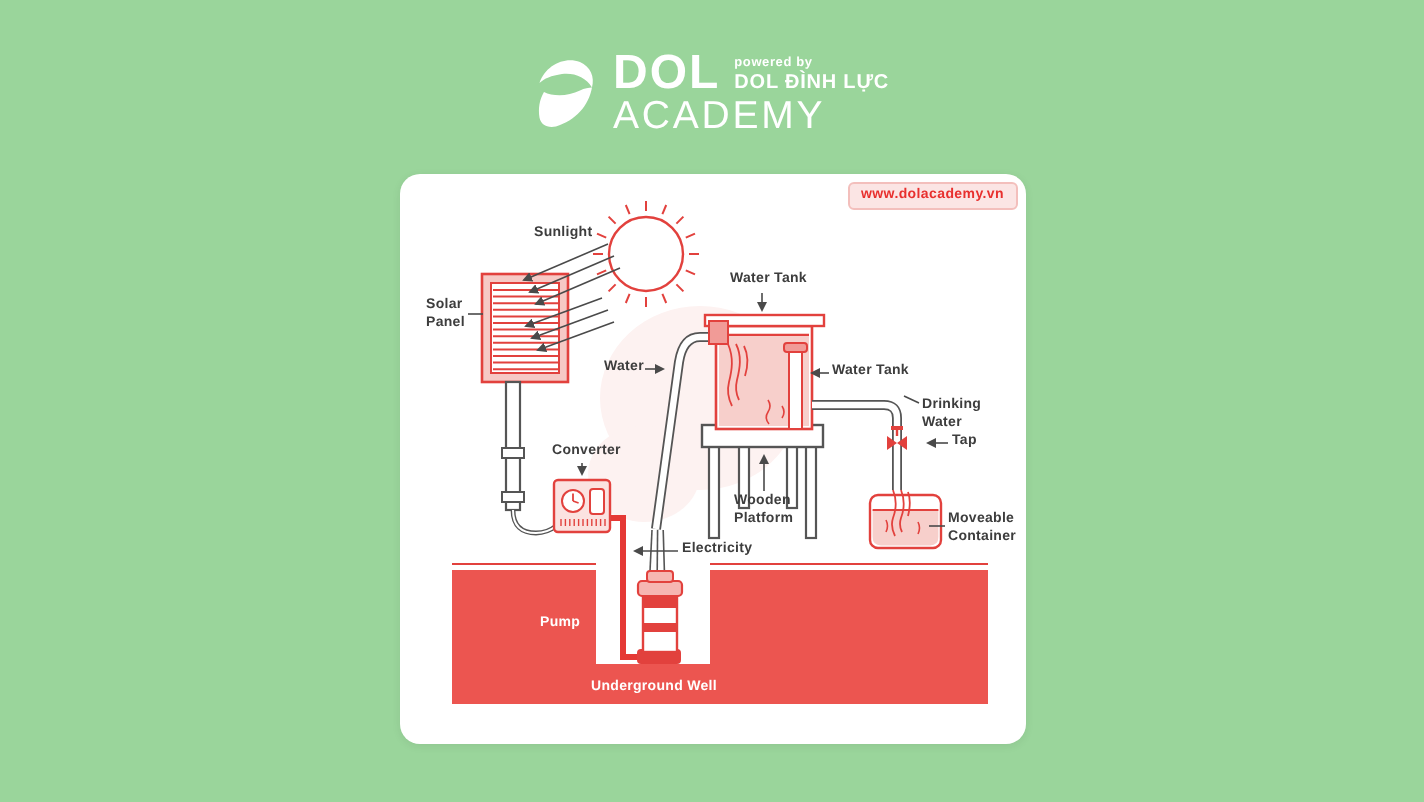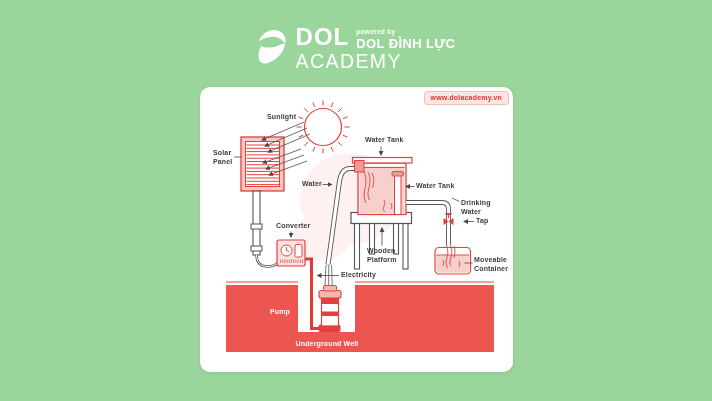--- a/index.html
+++ b/index.html
@@ -10,21 +10,21 @@
   }
   
   .logo{position:absolute;top:26px;left:50%;transform:translateX(-50%);
     display:flex;align-items:flex-start;gap:9px;color:#fff;}
   .logo-icon svg{width:30px;height:38px;display:block;margin-top:1px;}
   .logo-text{display:flex;flex-direction:column;}
   .row1{display:flex;align-items:flex-start;gap:7px;}
   .brand{font-size:24px;font-weight:bold;letter-spacing:1px;line-height:0.92;}
   .powered{display:flex;flex-direction:column;margin-top:2px;}
   .powered-by{font-size:6.5px;font-weight:bold;letter-spacing:.3px;}
-  .powered-brand{font-size:13px;font-weight:bold;letter-spacing:.4px;margin-top:1px;}
+  .powered-brand{font-size:10px;font-weight:bold;letter-spacing:.4px;margin-top:1px;}
   .academy{font-size:19.5px;font-weight:normal;letter-spacing:1.4px;line-height:1;margin-top:1px;}
   
   .card{position:absolute;left:200px;top:87px;width:313px;height:285px;
     background:#fff;border-radius:10px;box-shadow:0 1px 5px rgba(0,0,0,.07);}
   .card svg.diagram{position:absolute;left:0;top:0;width:313px;height:285px;}
   .badge{position:absolute;top:4px;right:4px;background:#FBE5E4;border:1px solid #F3BFBC;
     color:#E8302E;font-size:7px;font-weight:bold;letter-spacing:.2px;
     padding:2px 6px 2.5px;border-radius:3px;}
   
   .lbl{position:absolute;font-size:7px;font-weight:bold;color:#3D3D3D;

